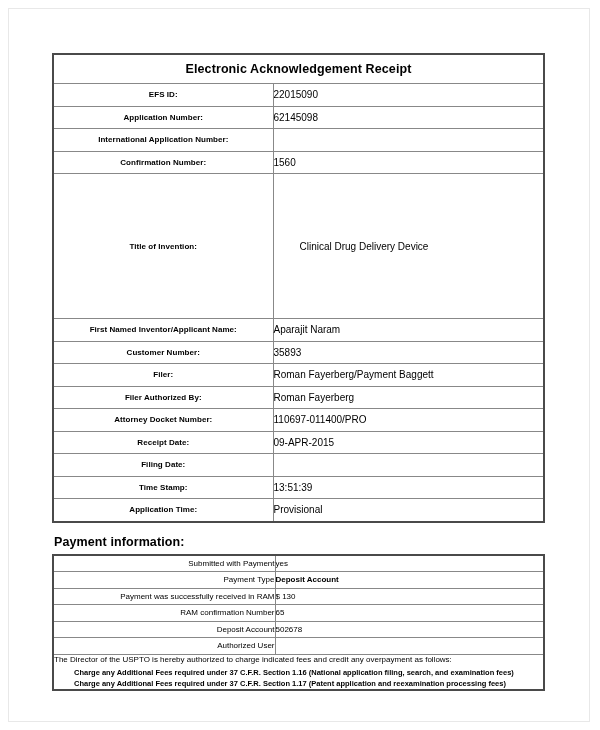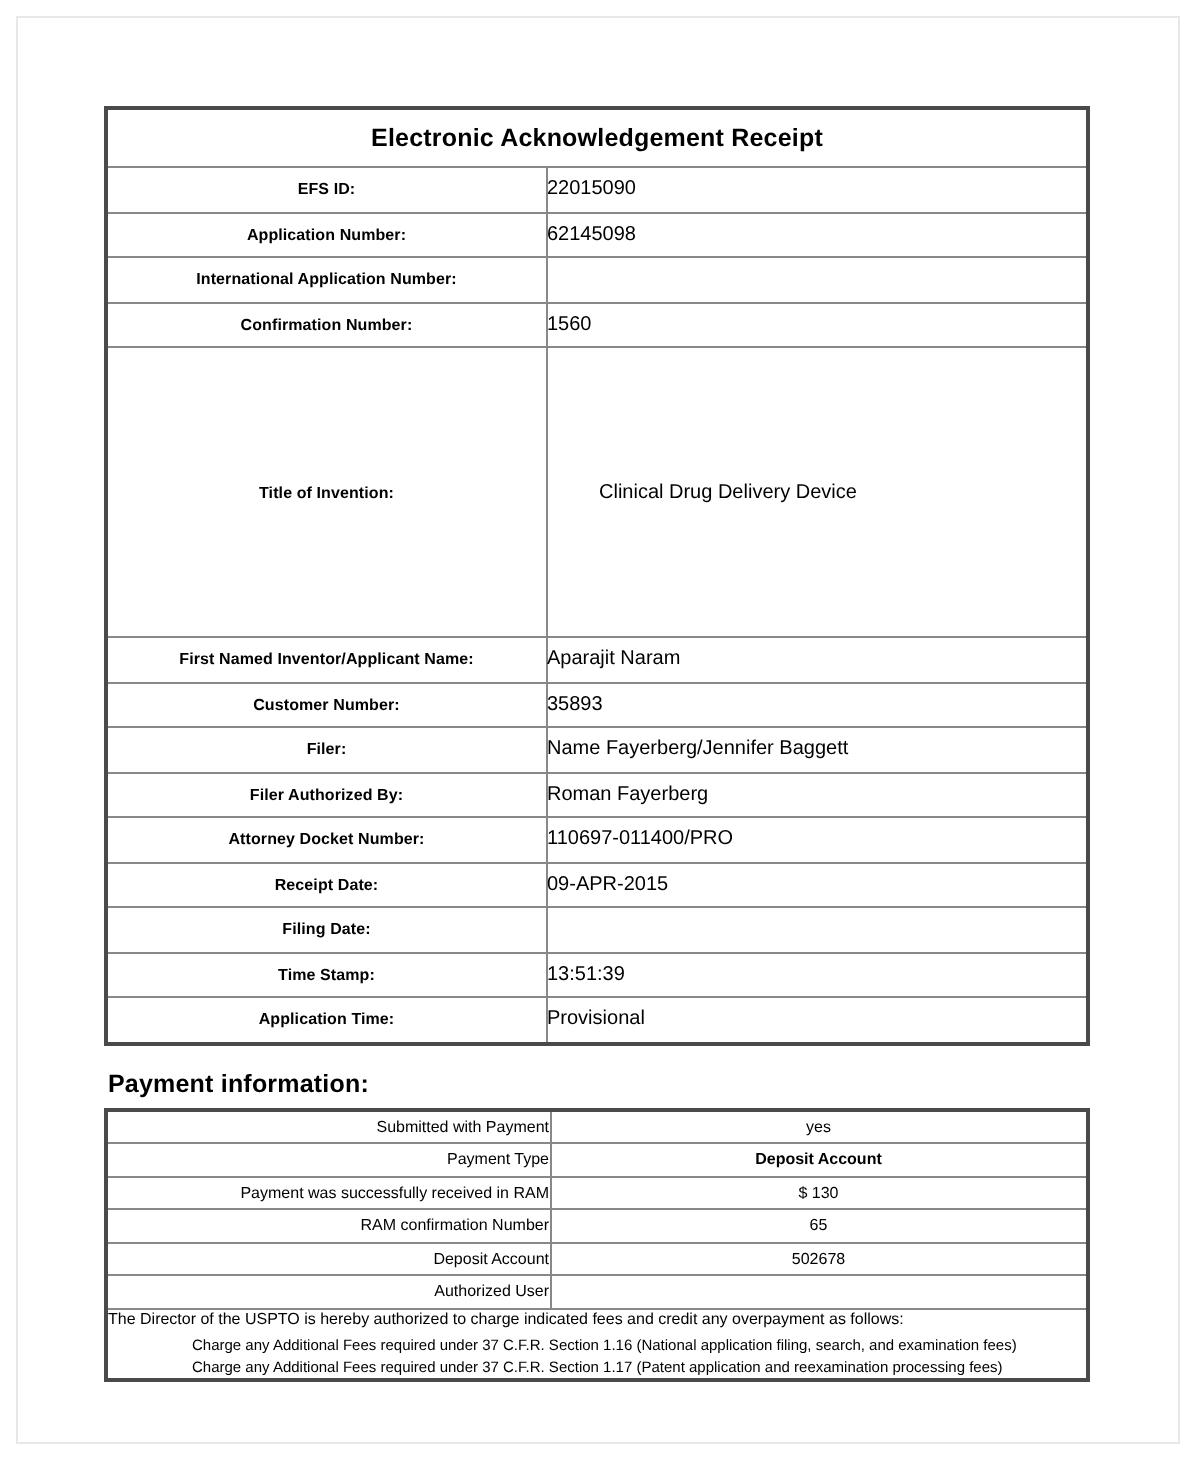--- a/index.html
+++ b/index.html
@@ -101,41 +101,41 @@
     padding: 0;
     vertical-align: middle;
   }
   .pay-label {
     text-align: right;
     font-size: 8px;
     height: 15.5px;
     padding: 0 0 0 5px;
   }
   .pay-value {
-    text-align: center;
+    text-align: left;
     font-size: 8px;
     height: 15.5px;
     padding: 0 0 0 6px;
     margin-top: 20px;
   }
   .pay-bold {
     font-weight: bold;
   }
   .director-cell {
     font-size: 8px;
     padding: 4px 0 5px 5px;
     line-height: 1.0;
   }
   .director-line {
     padding: 1px 0 2px 0;
   }
   .fee-line {
-    font-weight: normal;
+    font-weight: bold;
     font-size: 7.5px;
-    padding: 3px 0 1px 42px;
+    padding: 3px 0 1px 20px;
   }
 </style>
 </head>
 <body>
 
 <div id="page-frame"></div>
 
 <div id="doc">
 
   <table class="grid outer">
@@ -172,21 +172,21 @@
         <tr>
           <td class="label-cell">First Named Inventor/Applicant Name:</td>
           <td class="value-cell">Aparajit  Naram</td>
         </tr>
         <tr>
           <td class="label-cell">Customer Number:</td>
           <td class="value-cell">35893</td>
         </tr>
         <tr>
           <td class="label-cell">Filer:</td>
-          <td class="value-cell">Name Fayerberg/Jennifer Baggett</td>
+          <td class="value-cell">Roman Fayerberg/Payment Baggett</td>
         </tr>
         <tr>
           <td class="label-cell">Filer Authorized By:</td>
           <td class="value-cell">Roman Fayerberg</td>
         </tr>
         <tr>
           <td class="label-cell">Attorney Docket Number:</td>
           <td class="value-cell">110697-011400/PRO</td>
         </tr>
         <tr>

